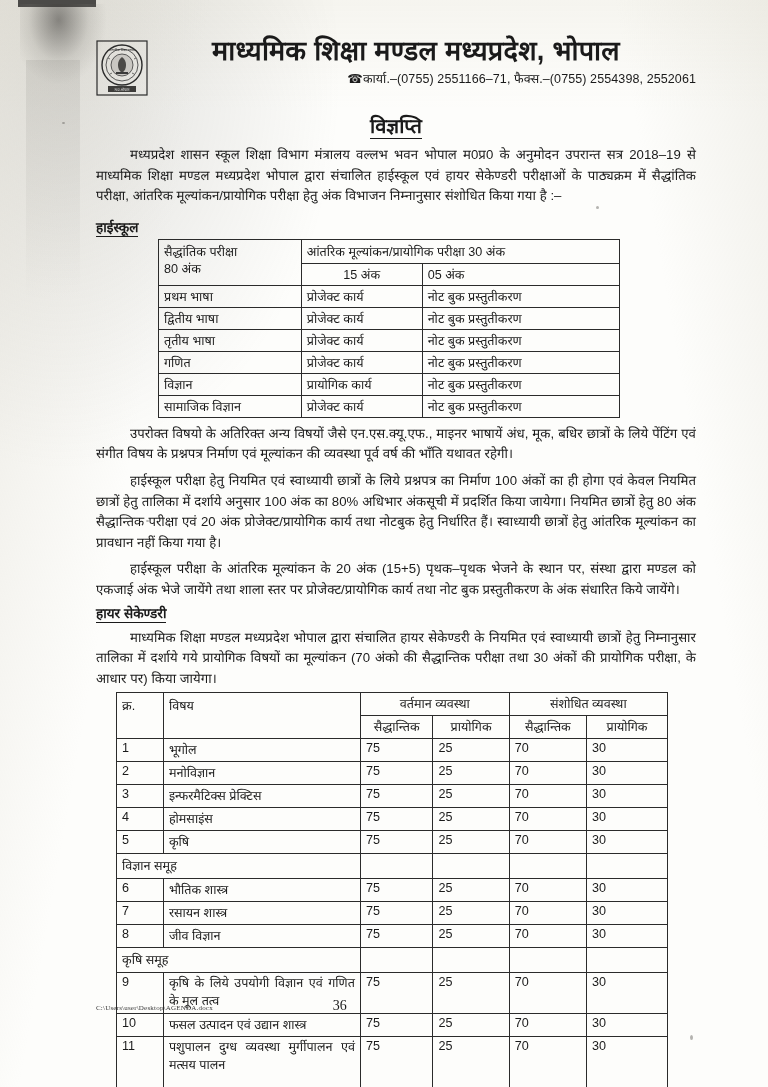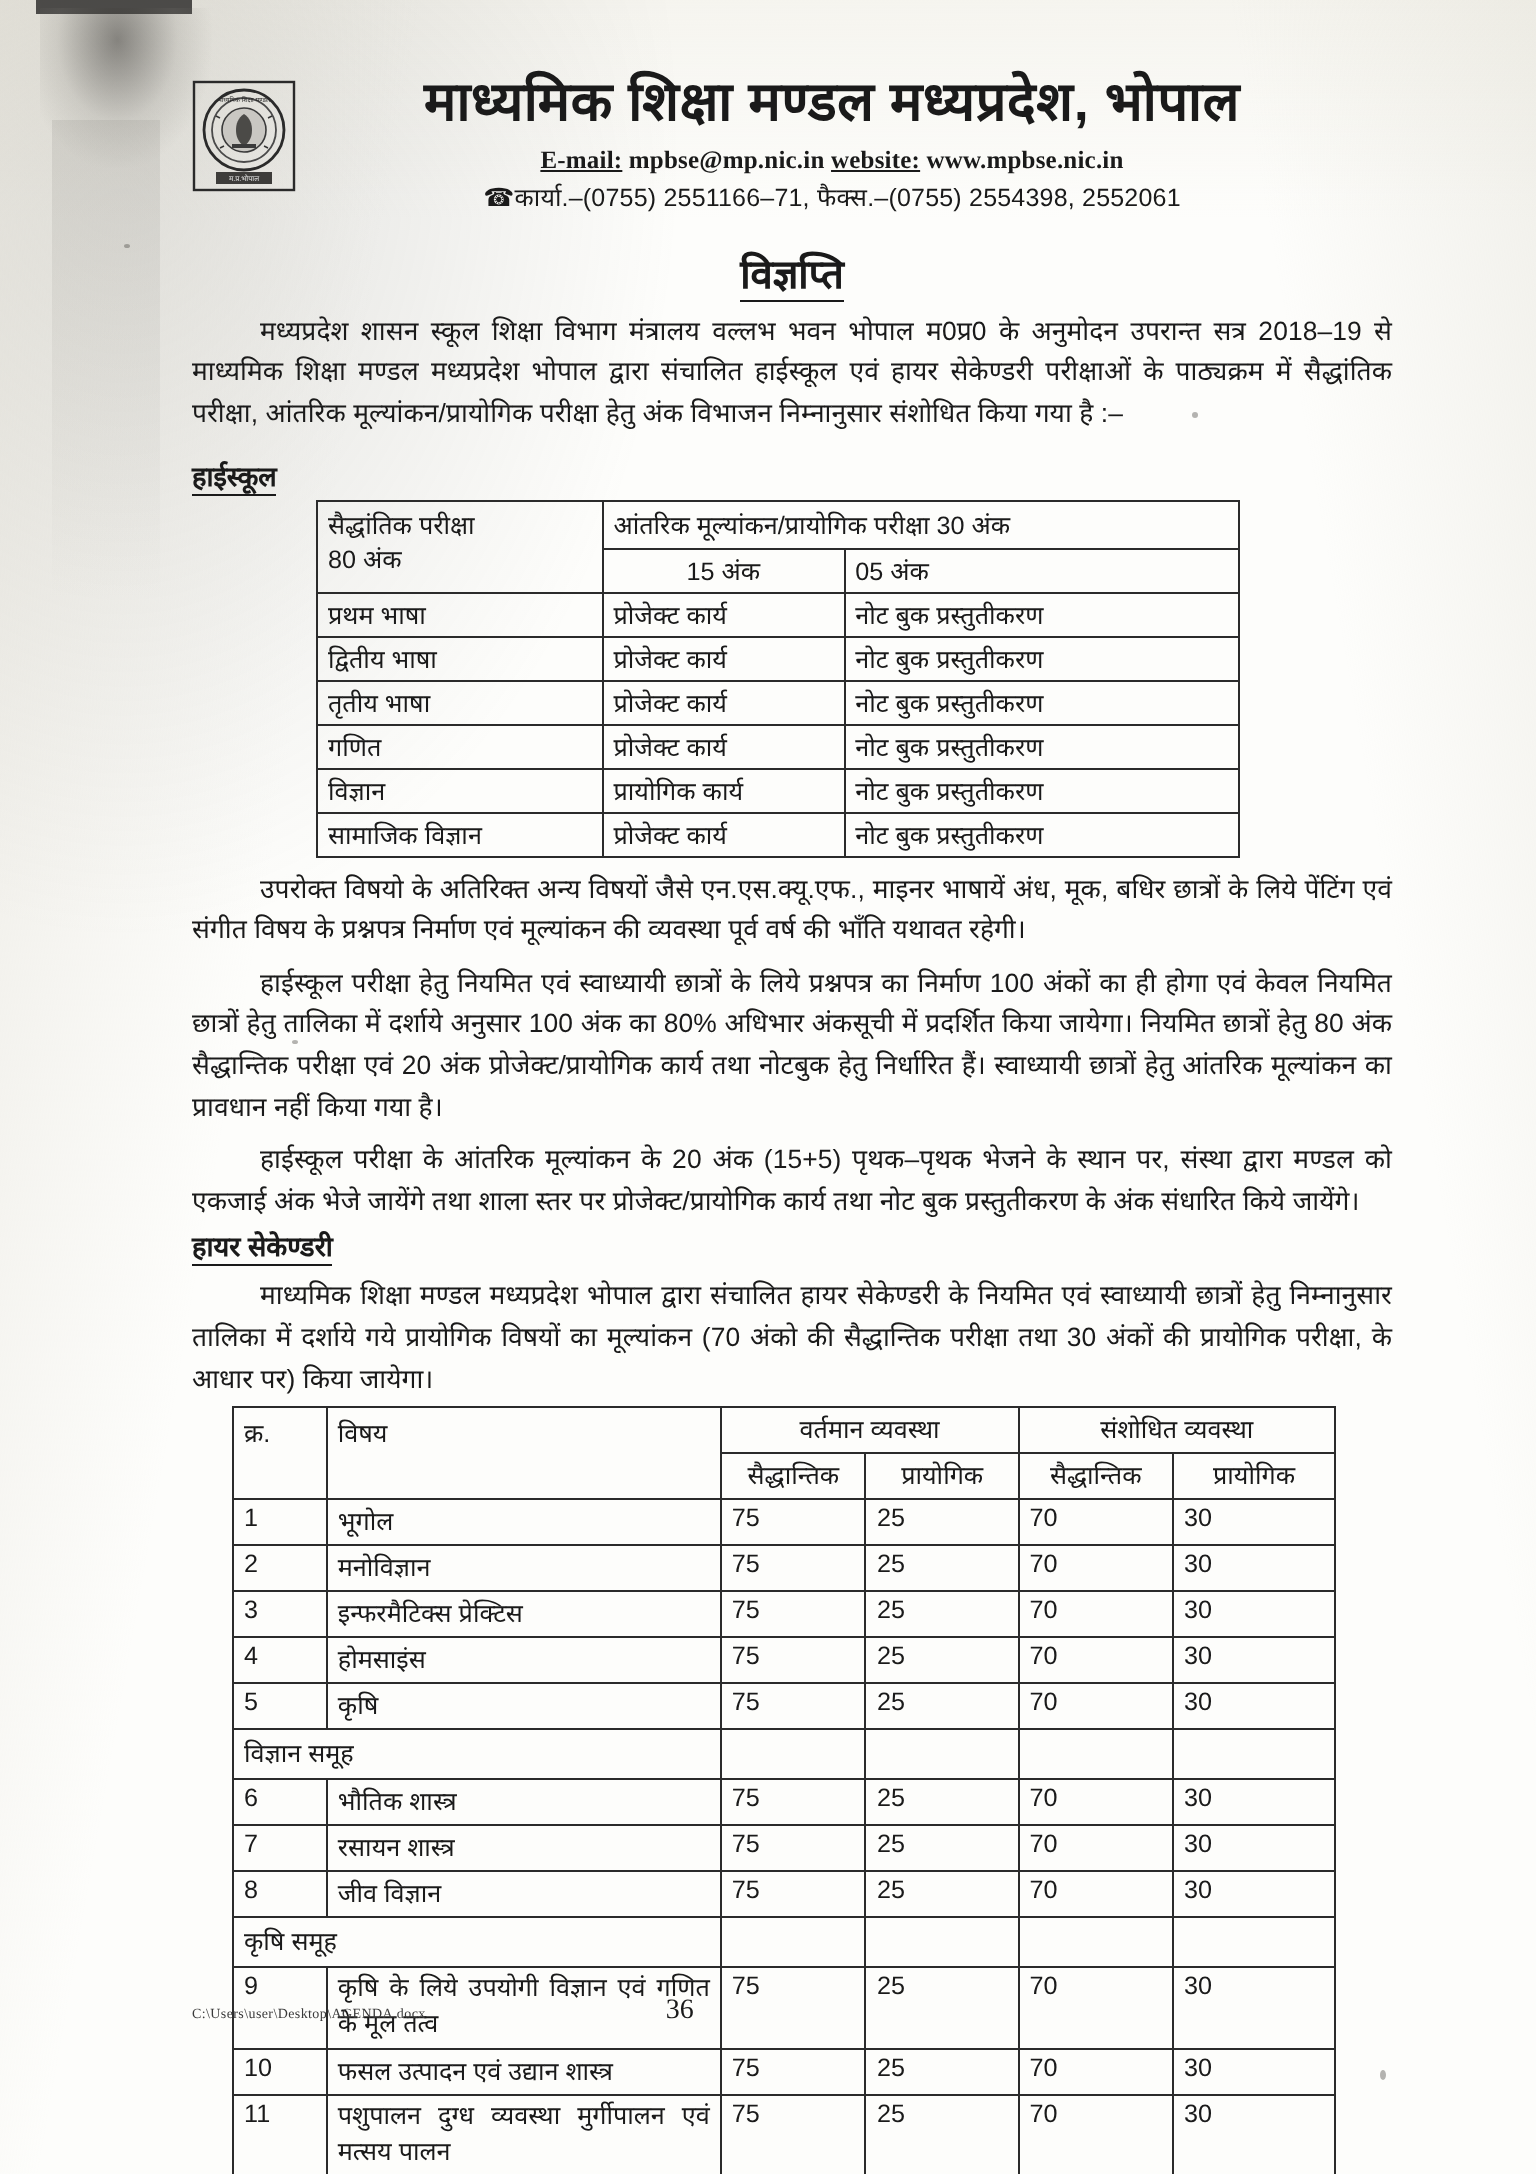--- a/index.html
+++ b/index.html
@@ -89,20 +89,21 @@
     margin-top: 5px;
     letter-spacing: .1px;
     font-family: "Liberation Serif", "DejaVu Serif", serif;
   }
   .lh-contact .ul { text-decoration: underline; }
   .lh-phone {
     font-size: 12.5px;
     margin-top: 2px;
     font-family: "Liberation Sans", "DejaVu Sans", sans-serif;
     letter-spacing: .1px;
+    text-align: right;
   }
 
   .notice-title {
     text-align: center;
     font-size: 20px;
     font-weight: 700;
     margin-top: 16px;
     font-family: "Liberation Sans", "DejaVu Sans", sans-serif;
   }
   .notice-title span {
@@ -235,26 +236,20 @@
             <path d="M14 34 l2 -1"></path>
               <path d="M38 34 l-2 -1"></path>
           </g>
           <text x="26" y="11" font-size="3.2" fill="#2a2a2a" text-anchor="middle" font-family="Liberation Sans, sans-serif">माध्यमिक शिक्षा मण्डल</text>
           <rect x="12" y="46" width="28" height="6" fill="#3d3c3a"></rect>
           <text x="26" y="50.6" font-size="3.6" fill="#ededed" text-anchor="middle" font-family="Liberation Sans, sans-serif">म.प्र.भोपाल</text>
         </svg>
       </div>
       <div class="lh-text">
         <div class="org-title">माध्यमिक शिक्षा मण्डल मध्यप्रदेश, भोपाल</div>
-        <div class="lh-contact">
-          <span class="ul">E-mail:</span>
-          <span>mpbse@mp.nic.in</span>
-          <span class="ul">website:</span>
-          <span>www.mpbse.nic.in</span>
-        </div>
         <div class="lh-phone">
           <span>☎</span><span>कार्या.–(0755) 2551166–71, फैक्स.–(0755) 2554398, 2552061</span>
         </div>
       </div>
     </div>
 
     <div class="notice-title"><span>विज्ञप्ति</span></div>
 
     <p class="para">मध्यप्रदेश शासन स्कूल शिक्षा विभाग मंत्रालय वल्लभ भवन भोपाल म0प्र0 के अनुमोदन उपरान्त सत्र 2018–19 से माध्यमिक शिक्षा मण्डल मध्यप्रदेश भोपाल द्वारा संचालित हाईस्कूल एवं हायर सेकेण्डरी परीक्षाओं के पाठ्यक्रम में सैद्धांतिक परीक्षा, आंतरिक मूल्यांकन/प्रायोगिक परीक्षा हेतु अंक विभाजन निम्नानुसार संशोधित किया गया है :–</p>
 

